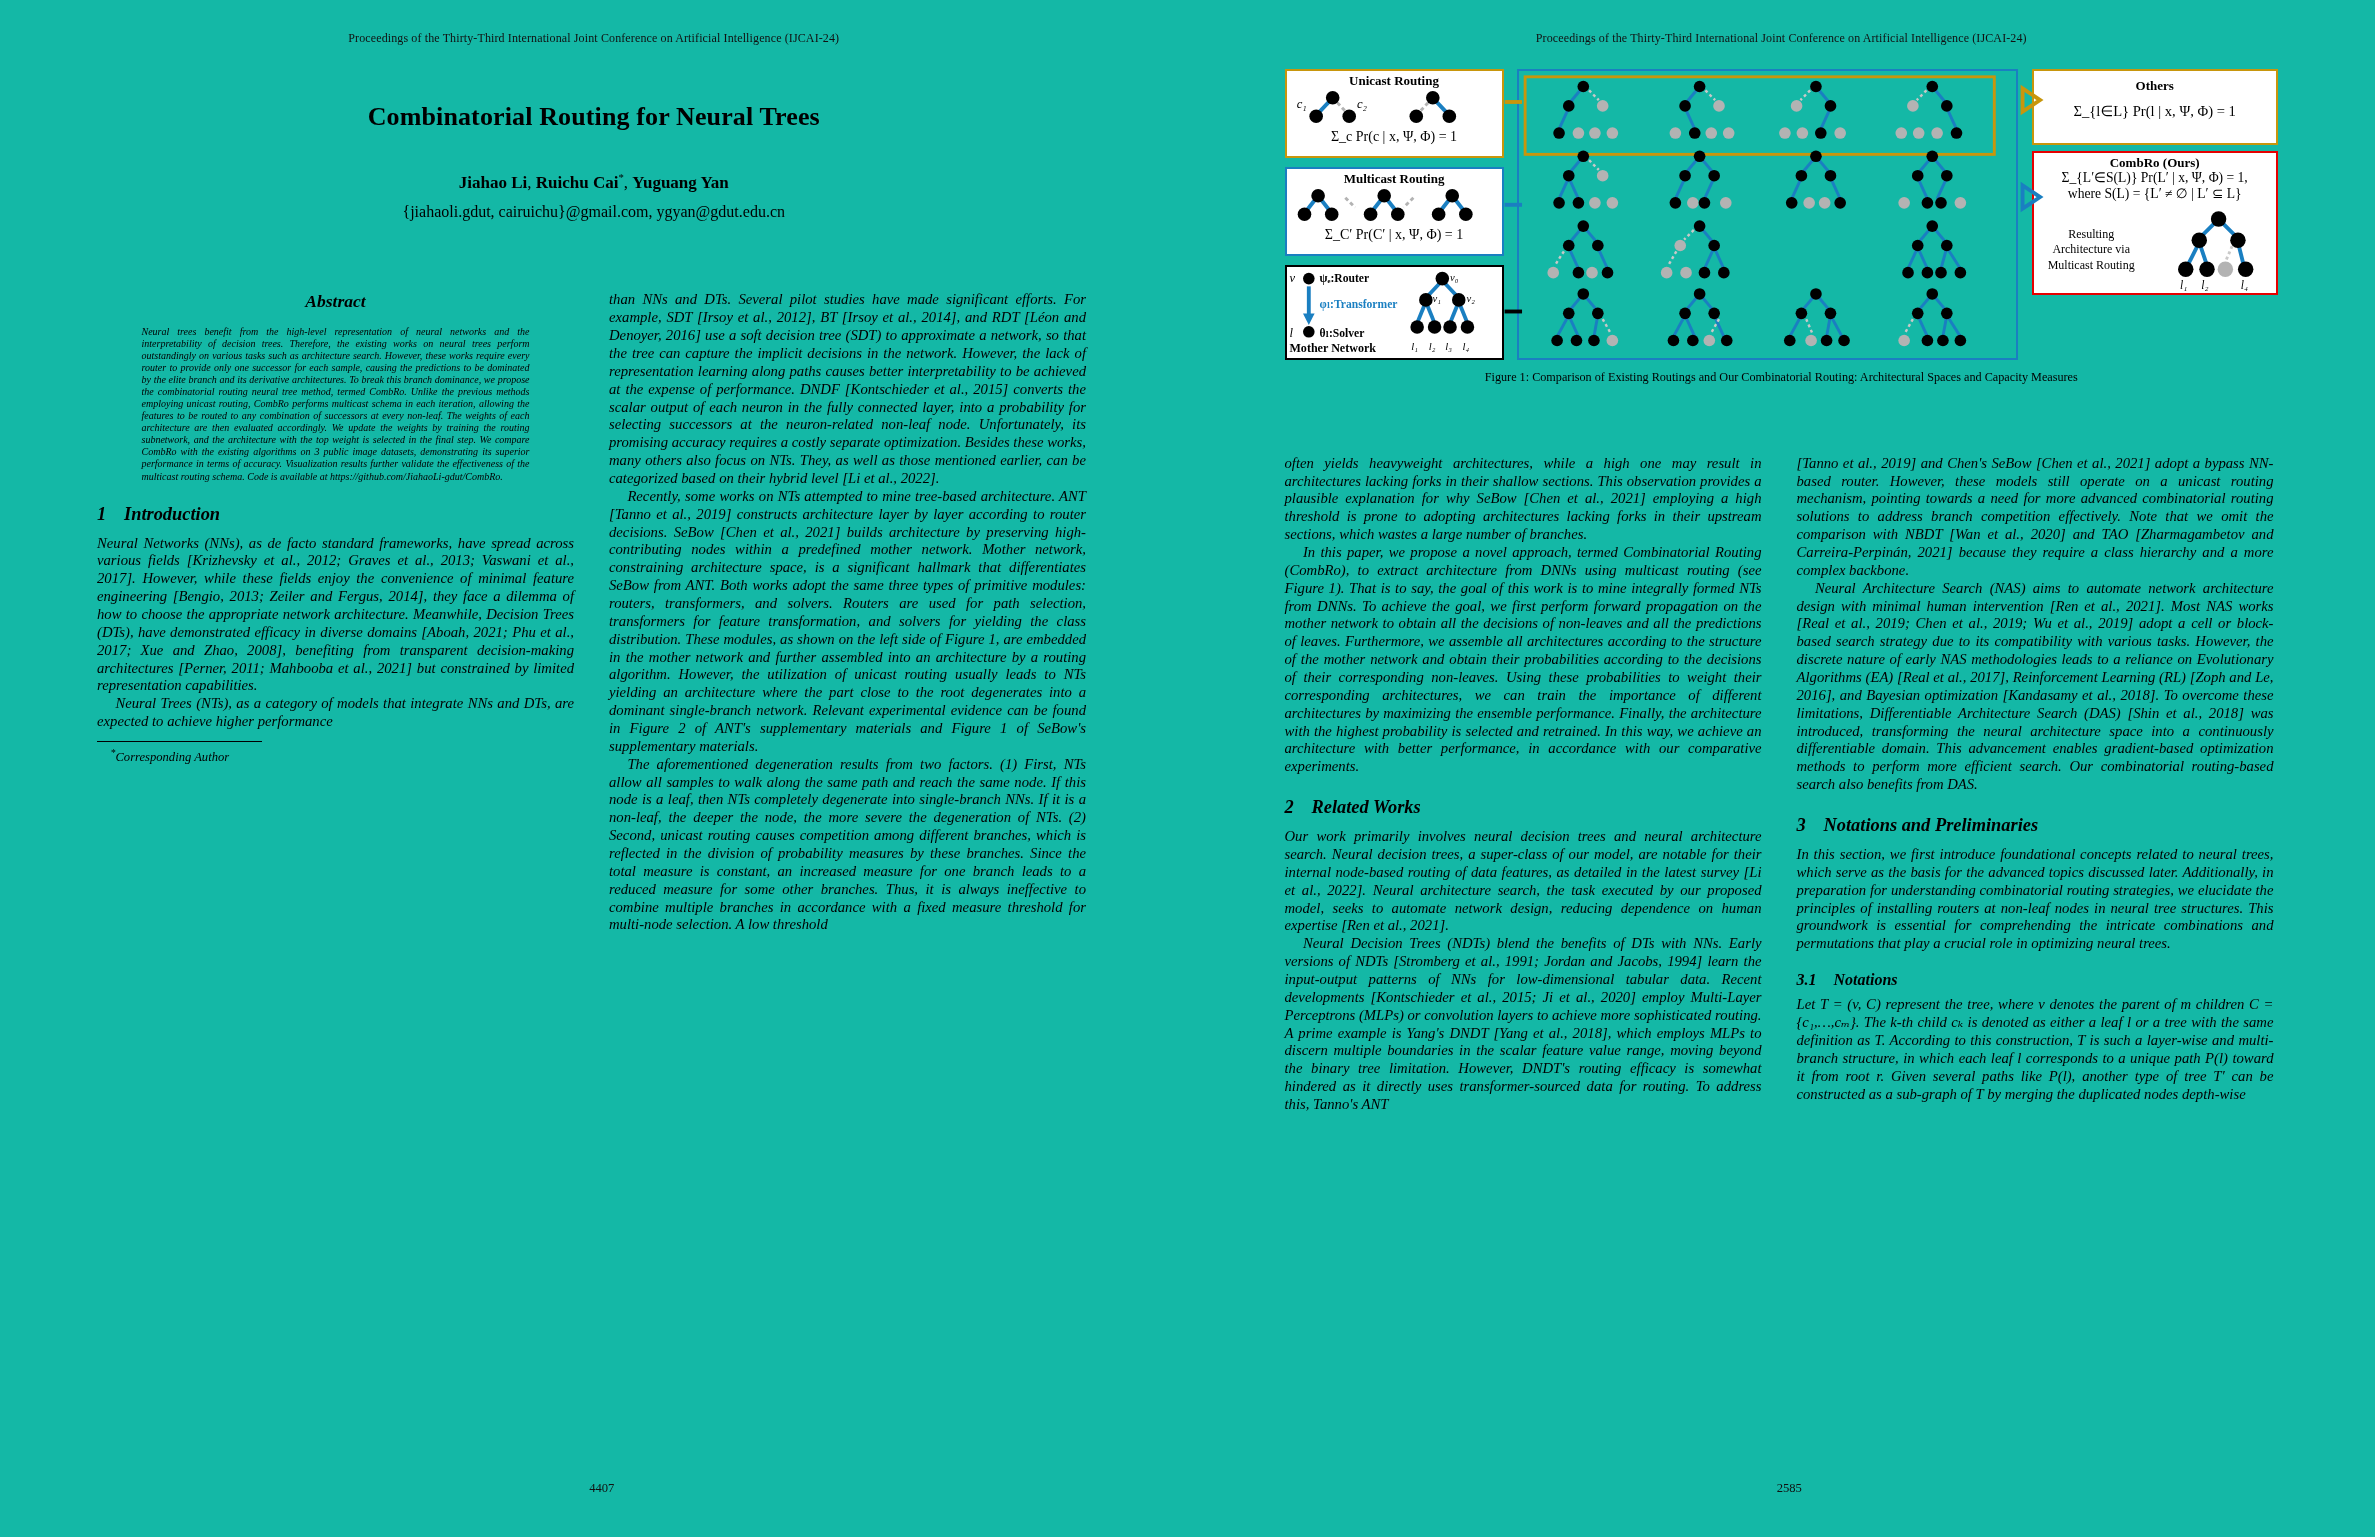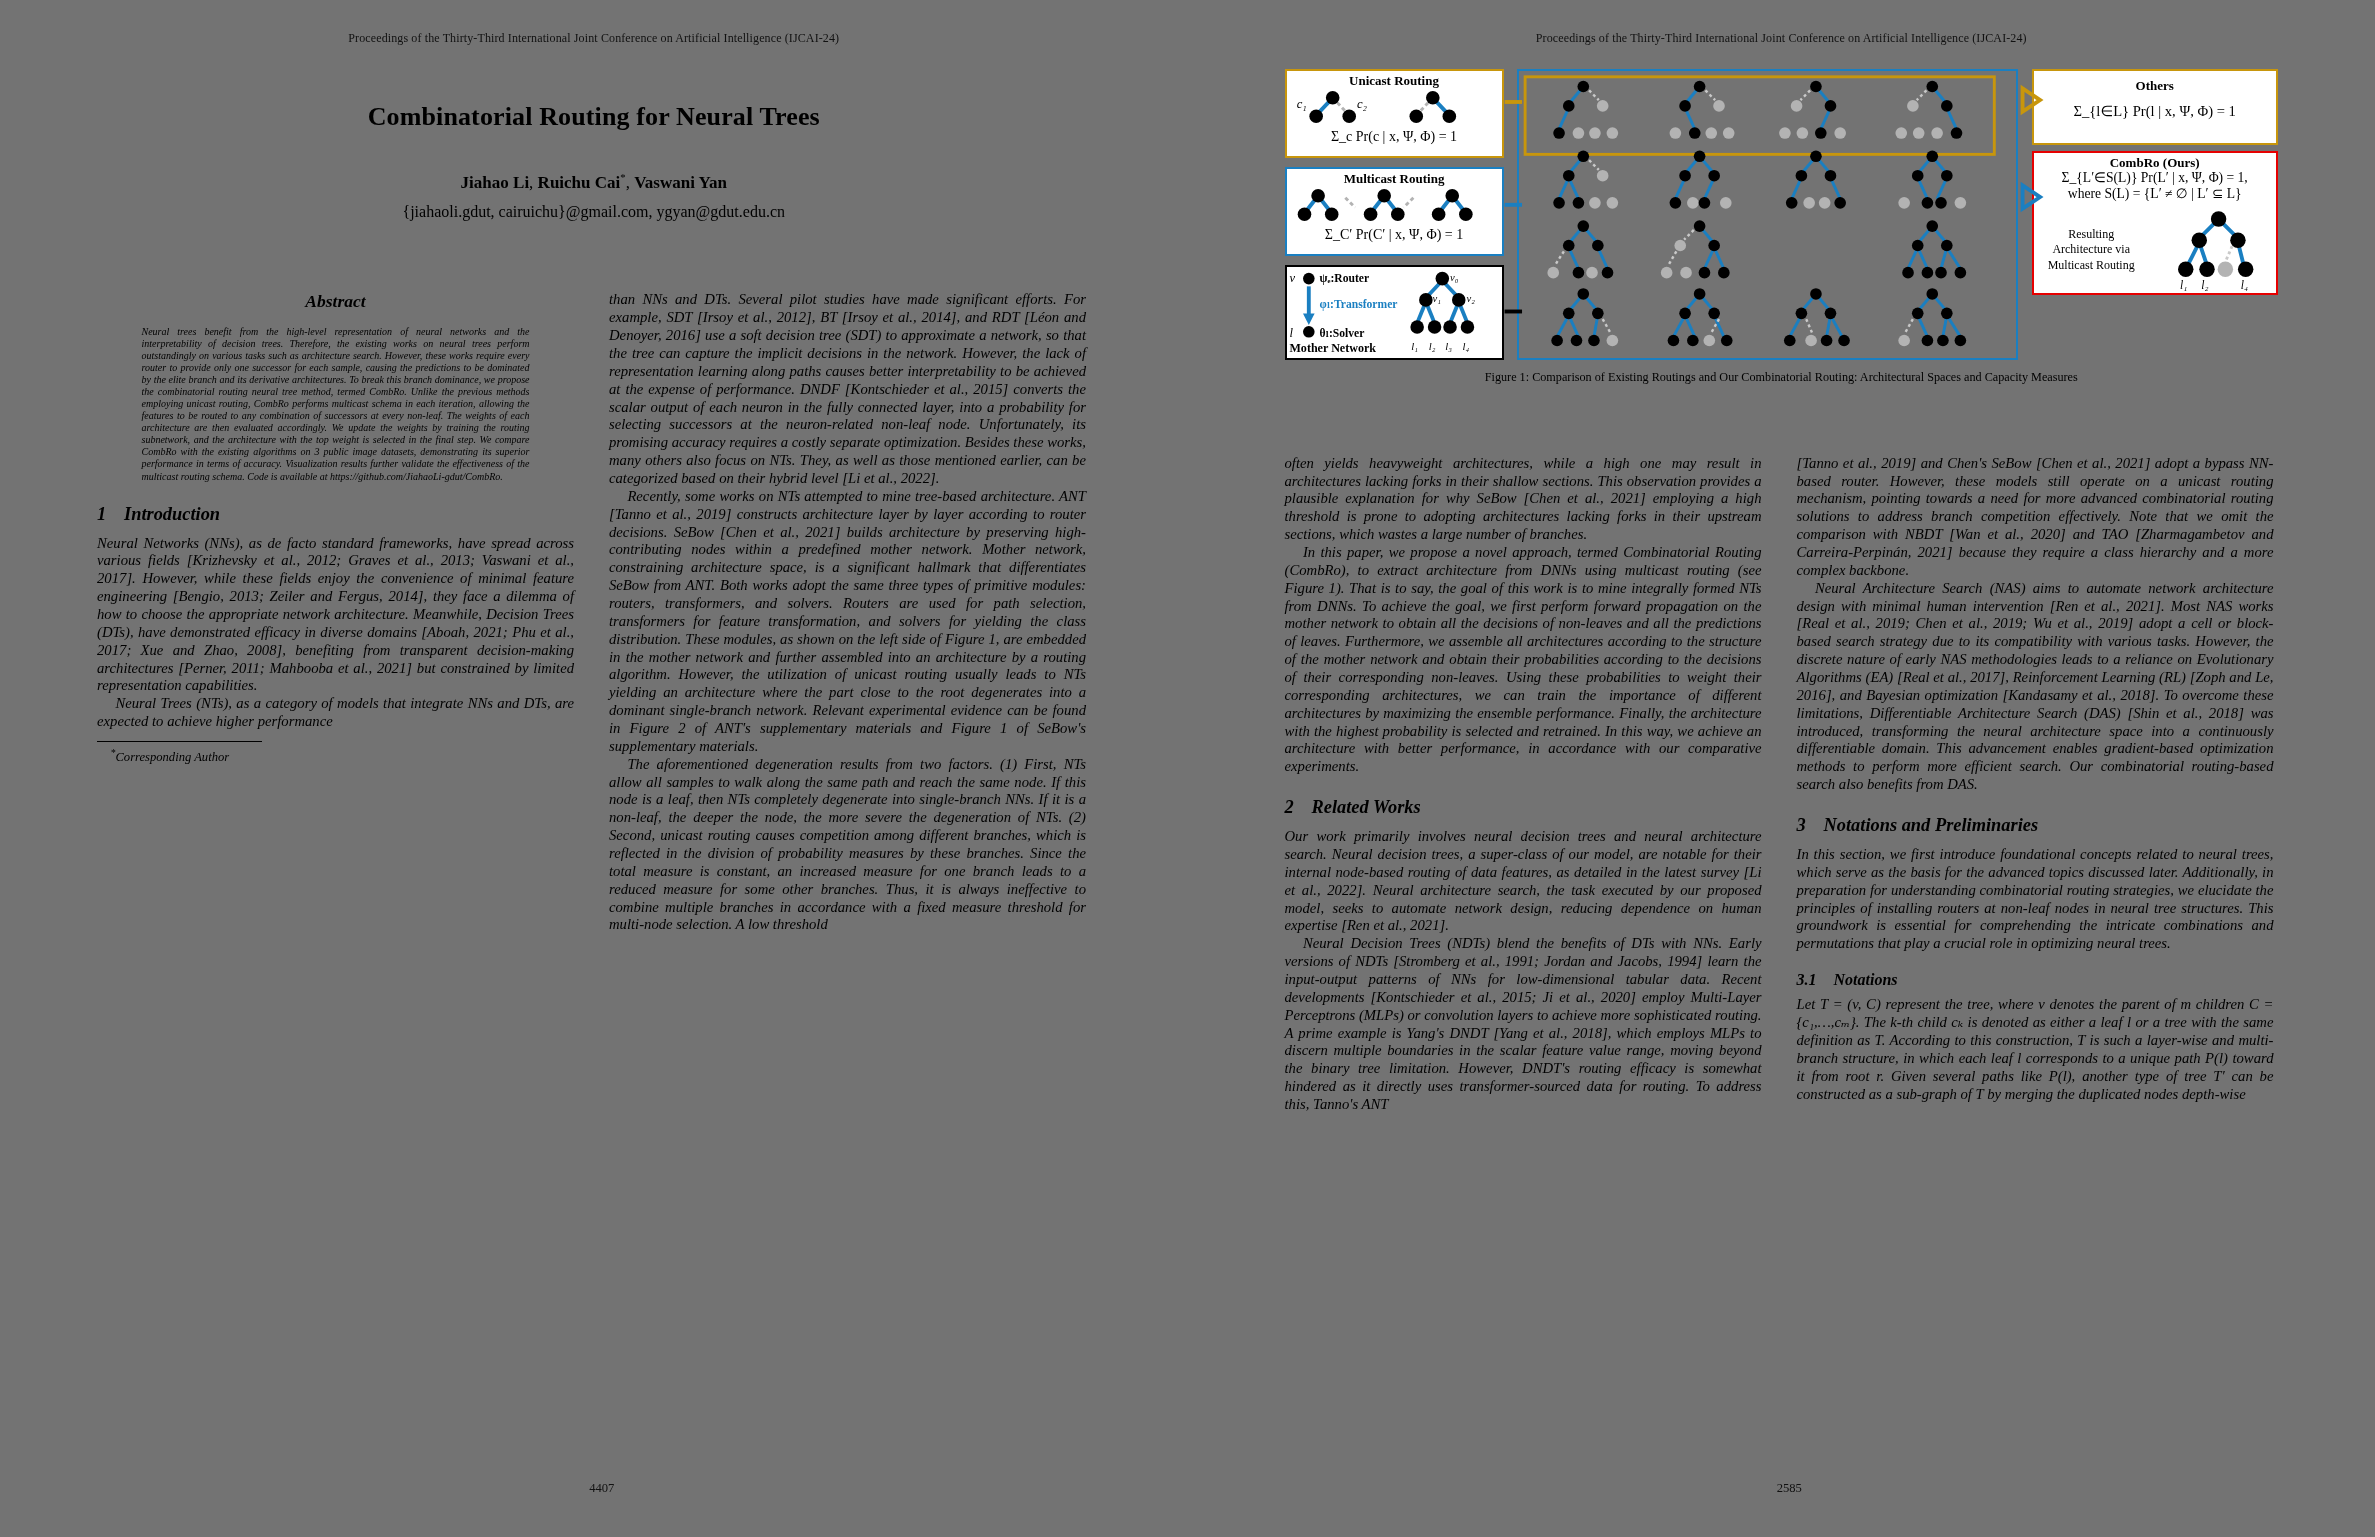--- a/index.html
+++ b/index.html
@@ -17,21 +17,21 @@
   .spread {
     display: flex;
     width: 2375px;
     height: 1537px;
     background: #ffffff;
   }
   .page {
     position: relative;
     width: 1188px;
     height: 1537px;
-    background: #737373;
+    background: #14b8a6;
     box-sizing: border-box;
     padding: 0;
   }
   .page-inner {
     position: absolute;
     left: 97px;
     right: 97px;
     top: 0;
     bottom: 0;
   }
@@ -215,21 +215,21 @@
 <div class="spread">
 
   <div class="page">
     <div class="page-inner">
 
       <div class="running-head">Proceedings of the Thirty-Third International Joint Conference on Artificial Intelligence (IJCAI-24)</div>
 
       <div class="title">Combinatorial Routing for Neural Trees</div>
 
       <div class="authors">
-        <span>Jiahao Li</span><span class="sep">, </span><span>Ruichu Cai</span><sup>*</sup><span class="sep">, </span><span>Vaswani Yan</span>
+        <span>Jiahao Li</span><span class="sep">, </span><span>Ruichu Cai</span><sup>*</sup><span class="sep">, </span><span>Yuguang Yan</span>
       </div>
 
       <div class="emails">{jiahaoli.gdut, cairuichu}@gmail.com, ygyan@gdut.edu.cn</div>
 
       <div class="cols">
 
         <div class="col">
           <div class="abstract">
             <div class="abs-head">Abstract</div>
             <p class="noindent">Neural trees benefit from the high-level representation of neural networks and the interpretability of decision trees. Therefore, the existing works on neural trees perform outstandingly on various tasks such as architecture search. However, these works require every router to provide only one successor for each sample, causing the predictions to be dominated by the elite branch and its derivative architectures. To break this branch dominance, we propose the combinatorial routing neural tree method, termed CombRo. Unlike the previous methods employing unicast routing, CombRo performs multicast schema in each iteration, allowing the features to be routed to any combination of successors at every non-leaf. The weights of each architecture are then evaluated accordingly. We update the weights by training the routing subnetwork, and the architecture with the top weight is selected in the final step. We compare CombRo with the existing algorithms on 3 public image datasets, demonstrating its superior performance in terms of accuracy. Visualization results further validate the effectiveness of the multicast routing schema. Code is available at https://github.com/JiahaoLi-gdut/CombRo.</p>

